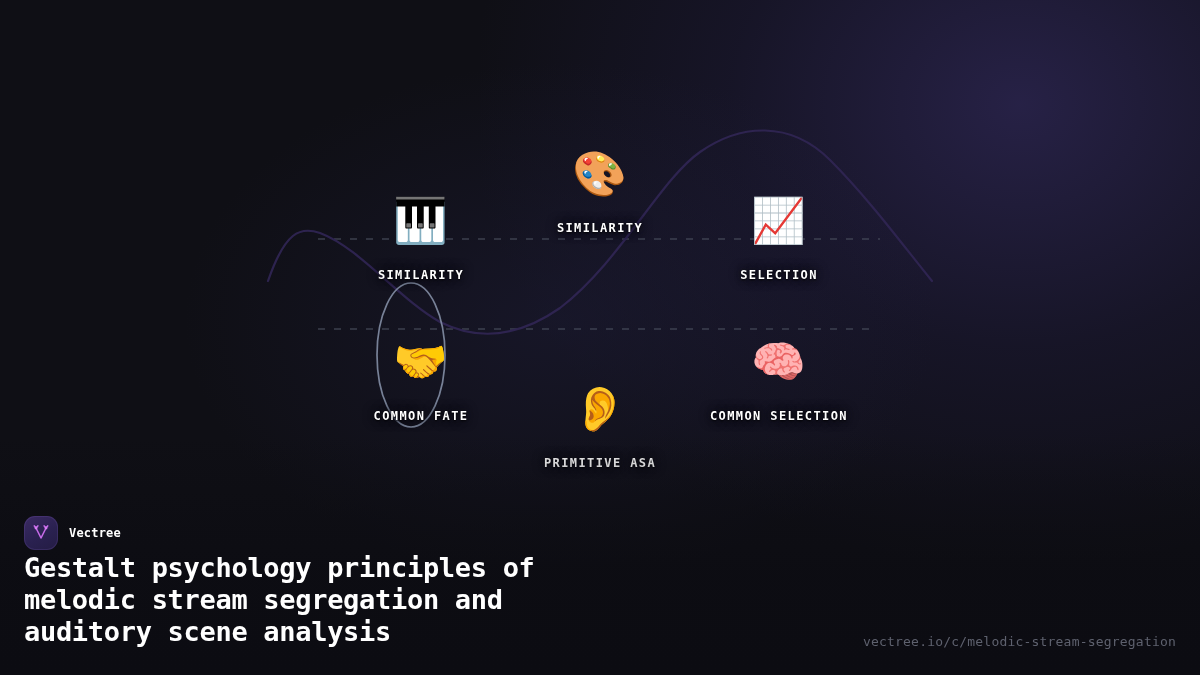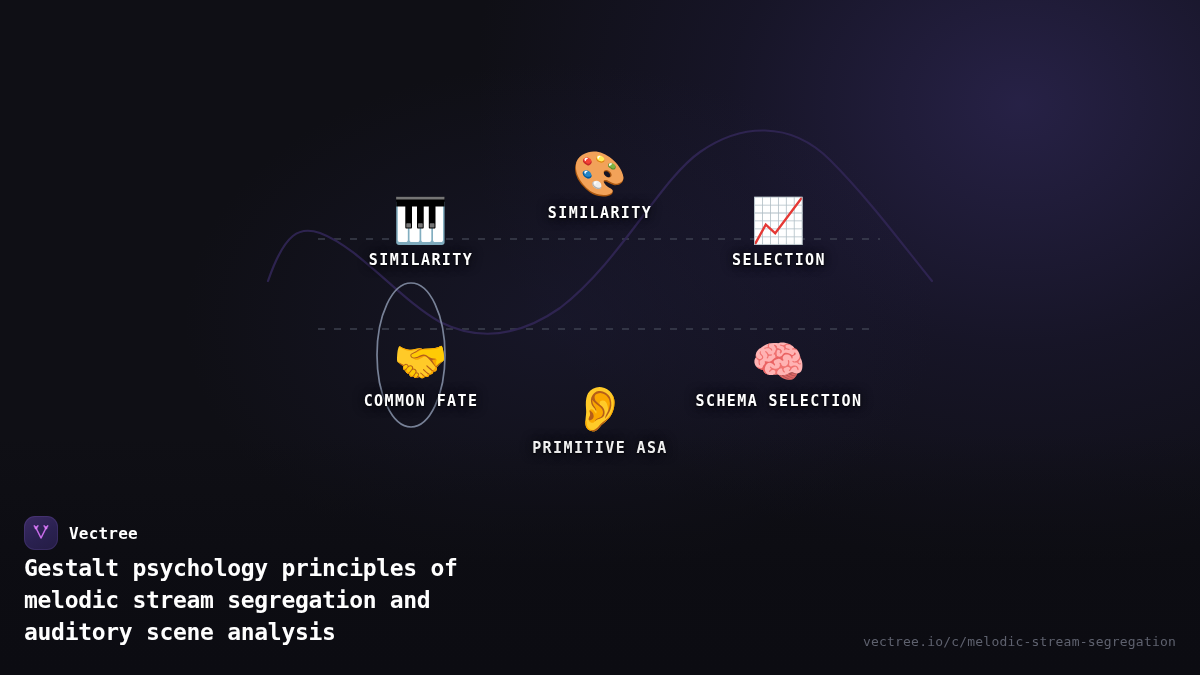--- a/index.html
+++ b/index.html
@@ -37,23 +37,23 @@
     position:absolute;
     display:flex; flex-direction:column; align-items:center;
     width:240px; margin-left:-120px;
   }
   .node-emoji {
     font-size:44px; line-height:48px;
     font-family:"DejaVu Sans", sans-serif;
     user-select:none;
   }
   .node-label {
-    margin-top:6px;
+    margin-top:23px;
     font-family:"DejaVu Sans Mono", monospace;
-    font-size:15px;
+    font-size:12px;
     font-weight:bold;
     letter-spacing:1.4px;
     color:#FFFFFF;
     white-space:nowrap;
     text-shadow:0 0 6px #0F0F15, 0 0 12px #0F0F15, 0 1px 2px rgba(0,0,0,.9);
   }
 
   
   #footer {
     position:absolute; left:0; bottom:0; width:1200px; height:185px;
@@ -64,26 +64,26 @@
   }
   #brand-logo {
     width:34px; height:34px; border-radius:11px;
     background:linear-gradient(150deg,#3B2A63 0%,#2A2150 55%,#241C44 100%);
     display:flex; align-items:center; justify-content:center;
     box-shadow:0 0 0 1px rgba(150,110,220,0.16) inset;
     flex:none;
   }
   #brand-name {
     font-family:"DejaVu Sans Mono", monospace;
-    font-size:16px; font-weight:bold; color:#FFFFFF; letter-spacing:0.2px;
+    font-size:12px; font-weight:bold; color:#FFFFFF; letter-spacing:0.2px;
   }
   #headline {
     position:absolute; left:24px; top:62px;
     font-family:"DejaVu Sans Mono", monospace;
-    font-size:23px; font-weight:bold; line-height:32px;
+    font-size:27px; font-weight:bold; line-height:32px;
     color:#FFFFFF; letter-spacing:-0.3px;
     white-space:pre-line;
   }
   #footer-url {
     position:absolute; right:24px; bottom:26px;
     font-family:"DejaVu Sans Mono", monospace;
     font-size:13px; color:#5E616E; letter-spacing:0.2px;
   }
 </style>
 </head>
@@ -117,21 +117,21 @@
     <div class="node" style="left: 421px; top: 338px;">
       <div class="node-emoji">🤝</div>
       <div class="node-label">COMMON FATE</div>
     </div>
     <div class="node" style="left: 600px; top: 385px;">
       <div class="node-emoji">👂</div>
       <div class="node-label">PRIMITIVE ASA</div>
     </div>
     <div class="node" style="left: 779px; top: 338px;">
       <div class="node-emoji">🧠</div>
-      <div class="node-label">SCHEMA SELECTION</div>
+      <div class="node-label">COMMON SELECTION</div>
     </div>
   </div>
 
 <div id="glow-bottom"></div>
 
 <div id="footer">
 
   <div id="brand-row">
     <div id="brand-logo">
       <svg width="20" height="20" viewBox="0 0 24 24">

